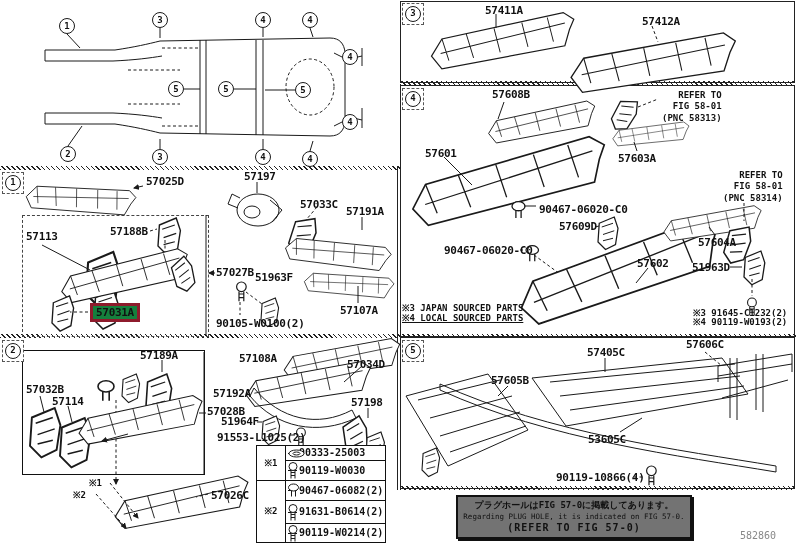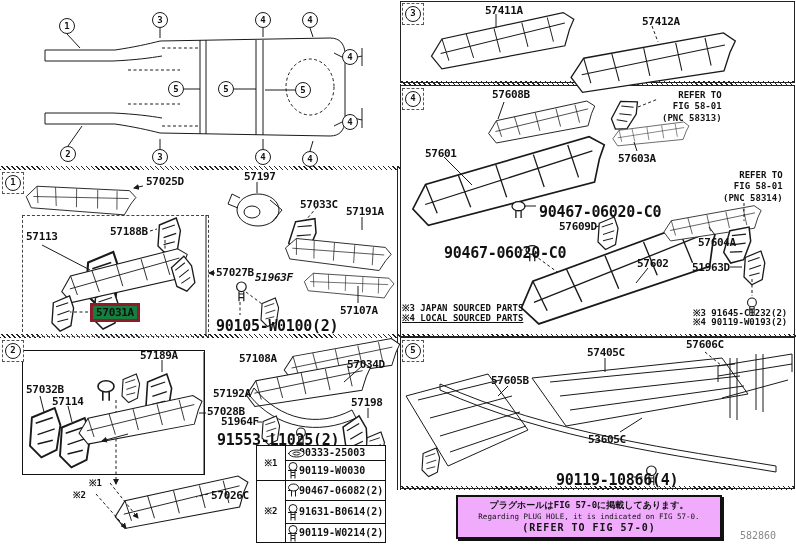--- a/index.html
+++ b/index.html
@@ -1,21 +1,21 @@
 <!DOCTYPE html>
 <html style="--hl: #8E1B2C; --ln: #1a1a1a;"><head>
 <meta charset="utf-8">
 <style>
   :root{ --hl:#8E1B2C; --ln:#1a1a1a; }
   html,body{margin:0;padding:0;background:#e8e8e8;}
   #page{position:relative;width:796px;height:549px;background:#fff;overflow:hidden;
         font-family:"DejaVu Sans Mono",monospace;color:#111;}
   .pn{position:absolute;font:bold 11px/1.1 "DejaVu Sans Mono",monospace;color:#111;
       letter-spacing:-0.3px;white-space:nowrap;}
-  .pn-sm{font-size:15px;}
+  .pn-sm{font-size:11px;}
   .note9{position:absolute;font:bold 9px/1.25 "DejaVu Sans Mono",monospace;white-space:nowrap;text-align:right;}
   .callout{position:absolute;width:14px;height:14px;border:1.5px solid var(--ln);border-radius:50%;
            background:#fff;font:bold 9px/14px "DejaVu Sans Mono",monospace;text-align:center;}
   .sec-marker{position:absolute;width:20px;height:20px;border:1px dashed #555;background:#fff;
               display:flex;align-items:center;justify-content:center;}
   .sec-marker .c{width:14px;height:14px;border:1.5px solid var(--ln);border-radius:50%;
                  font:bold 9px/13px "DejaVu Sans Mono",monospace;text-align:center;}
   .hatch{position:absolute;height:4px;
          background:repeating-linear-gradient(45deg,#222 0 1px,transparent 1px 3.5px);}
   .vline{position:absolute;width:1px;background:#222;}
@@ -25,22 +25,22 @@
       font:bold 11px/13px "DejaVu Sans Mono",monospace;letter-spacing:-0.3px;}
   svg{position:absolute;overflow:visible;}
   .ln{stroke:var(--ln);stroke-width:1;fill:none;}
   .dash{stroke-dasharray:3 2.5;}
   .ftable{position:absolute;border-collapse:collapse;background:#fff;}
   .ftable td{border:1px solid #111;padding:0 2px;font:bold 10px/1 "DejaVu Sans Mono",monospace;
              vertical-align:middle;white-space:nowrap;}
   .ftable .key{text-align:center;width:24px;font-size:9px;}
   .frow{display:flex;align-items:center;gap:2px;height:100%;}
   .lead{display:inline-block;width:9px;border-top:1px solid #111;}
-  .notebox{position:absolute;border:2px solid #111;box-shadow:2px 2px 0 #111;background:#f0abfc;
-           text-align:center;padding:3px 19px;}
+  .notebox{position:absolute;border:2px solid #111;box-shadow:2px 2px 0 #111;background:#737373;
+           text-align:center;padding:3px 4px;}
   .notebox .jp{font:bold 9px/1.3 "DejaVu Sans Mono",sans-serif;}
   .notebox .en{font:7.5px/1.3 "DejaVu Sans Mono",monospace;}
   .notebox .rf{font:bold 10px/1.3 "DejaVu Sans Mono",monospace;letter-spacing:1px;}
   .pagecode{position:absolute;font:10px "DejaVu Sans Mono",monospace;color:#888;}
 </style>
 </head>
 <body>
 
 <div id="page">
 
@@ -153,21 +153,21 @@
   </svg>
 
   <div class="pn" style="left:146px;top:176px;">57025D</div>
   <div class="pn" style="left:26px;top:231px;">57113</div>
   <div class="pn" style="left:110px;top:226px;">57188B</div>
   <div class="hl" style="left:90px;top:303px;">57031A</div>
   <div class="pn" style="left:244px;top:171px;">57197</div>
   <div class="pn" style="left:300px;top:199px;">57033C</div>
   <div class="pn" style="left:346px;top:206px;">57191A</div>
   <div class="pn" style="left:216px;top:267px;">57027B</div>
-  <div class="pn" style="left:255px;top:272px;font-style:italic;">51963F</div>
+  <div class="pn" style="left:255px;top:272px;">51963F</div>
   <div class="pn pn-sm" style="left:216px;top:318px;">90105-W0100(2)</div>
   <div class="pn" style="left:340px;top:305px;">57107A</div>
 
   <svg style="left:0;top:338px;" width="400" height="211">
     <use href="#g-bracket" transform="translate(146,36) scale(1.6)"></use>
     <path class="ln" d="M162,22 V34"></path>
     <use href="#g-bracket" transform="translate(30,70) scale(1.9)"></use>
     <path class="ln" d="M40,58 L44,74"></path>
     <use href="#g-bracket" transform="translate(60,80) scale(1.9)"></use>
     <path class="ln" d="M68,68 L72,84"></path>

